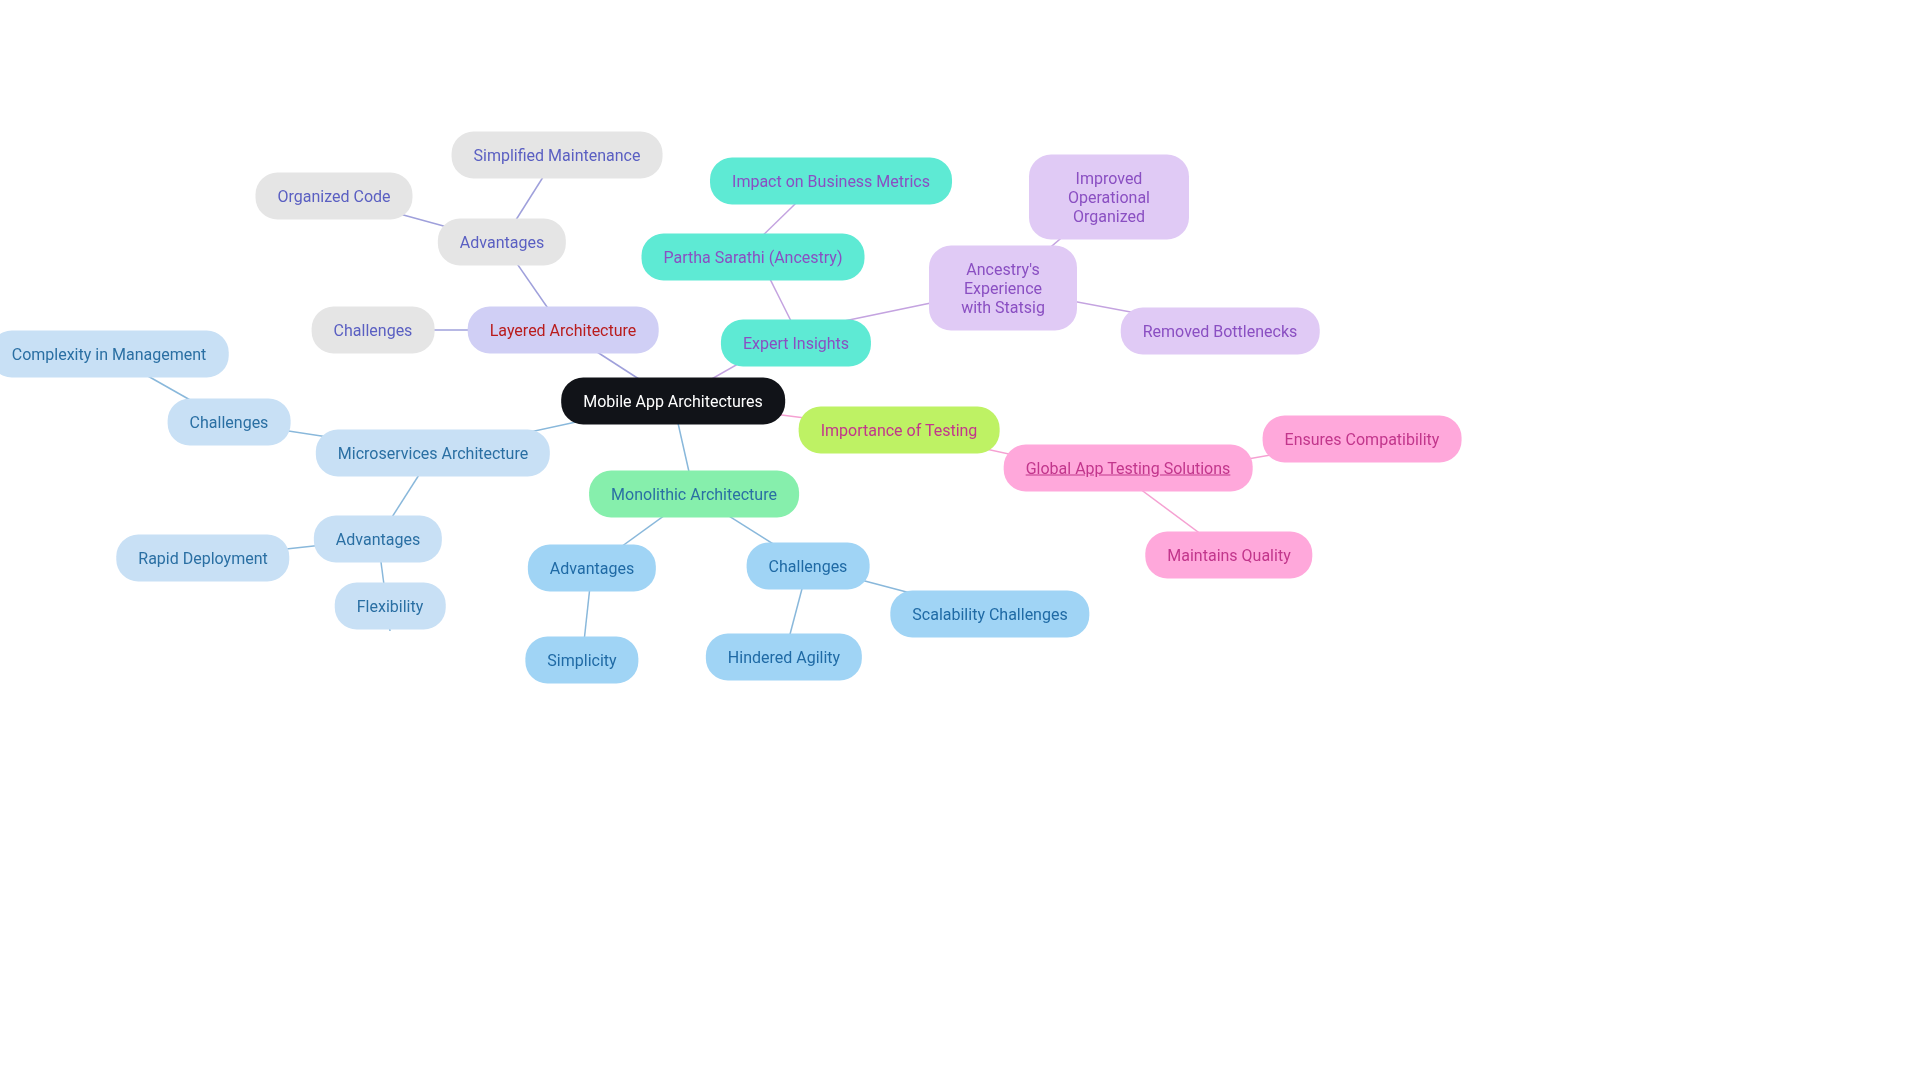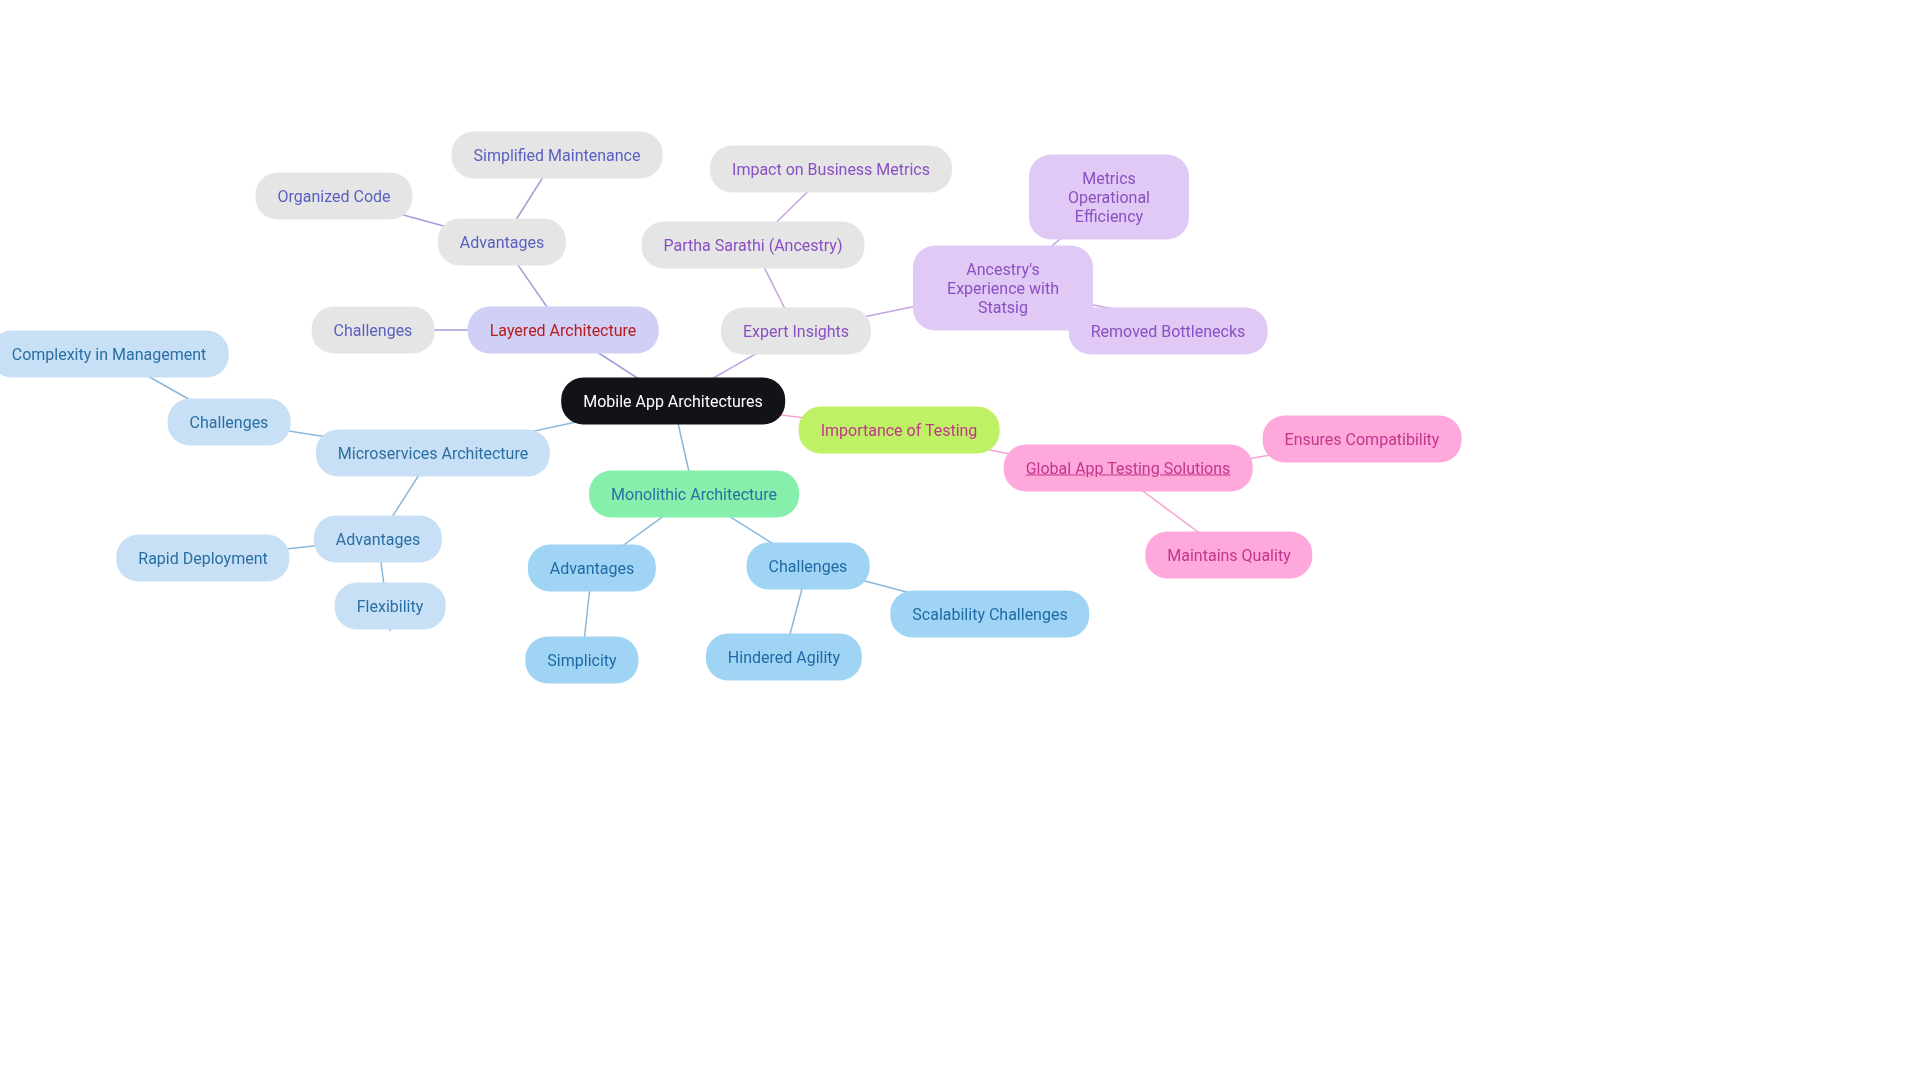--- a/index.html
+++ b/index.html
@@ -29,32 +29,32 @@
     padding: 14px 22px;
     border-radius: 22px;
     font-size: 16px;
     white-space: nowrap;
     text-align: center;
     box-sizing: border-box;
     transform: translate(-50%, -50%);
   }
   .node.multiline {
     white-space: normal;
-    width: 180px;
+    width: 148px;
   }
   .root {
     background: #111318;
     color: #ffffff;
   }
   .blue1 { background: #c8e0f5; color: #2a6fa3; }
   .blue2 { background: #86efac; color: #2a6fa3; }
   .blue3 { background: #a0d4f5; color: #1f6aa5; }
   .indigo1 { background: #d0cff5; color: #b91c1c; }
   .indigo2 { background: #e5e5e5; color: #5a5fc2; }
-  .purple1 { background: #e5e5e5; color: #8a4fc2; }
+  .purple1 { background: #5eead4; color: #8a4fc2; margin-top: 12px; }
   .purple2 { background: #e0caf5; color: #8a4fc2; }
   .pink1 { background: #bef264; color: #c2368c; }
   .pink2 { background: #ffa8db; color: #c2368c; text-align: right; }
 </style>
 </head>
 <body>
 
 <div class="canvas">
 
 <svg class="edges">
@@ -112,21 +112,21 @@
 <div class="node indigo1" style="left:563px; top:330px;">Layered Architecture</div>
 <div class="node indigo2" style="left:502px; top:242px;">Advantages</div>
 <div class="node indigo2" style="left:334px; top:196px;">Organized Code</div>
 <div class="node indigo2" style="left:557px; top:155px;">Simplified Maintenance</div>
 <div class="node indigo2" style="left:373px; top:330px;">Challenges</div>
 
 <div class="node purple1" style="left:796px; top:331px;">Expert Insights</div>
 <div class="node purple1" style="left:753px; top:245px;">Partha Sarathi (Ancestry)</div>
 <div class="node purple1" style="left:831px; top:169px;">Impact on Business Metrics</div>
 <div class="node purple2 multiline" style="left:1003px; top:288px;">Ancestry's Experience with Statsig</div>
-<div class="node purple2 multiline" style="left:1109px; top:197px; width:160px;">Metrics Operational Efficiency</div>
-<div class="node purple2" style="left:1168px; top:331px;">Removed Bottlenecks</div>
+<div class="node purple2 multiline" style="left:1109px; top:197px; width:160px;">Improved Operational Organized</div>
+<div class="node purple2" style="left:1220px; top:331px;">Removed Bottlenecks</div>
 
 <div class="node pink1" style="left:899px; top:430px;">Importance of Testing</div>
 <div class="node pink2" style="left:1128px; top:468px;text-decoration:underline;">Global App Testing Solutions</div>
 <div class="node pink2" style="left:1362px; top:439px;">Ensures Compatibility</div>
 <div class="node pink2" style="left:1229px; top:555px;">Maintains Quality</div>
 
 </div>
 
 </body></html>

